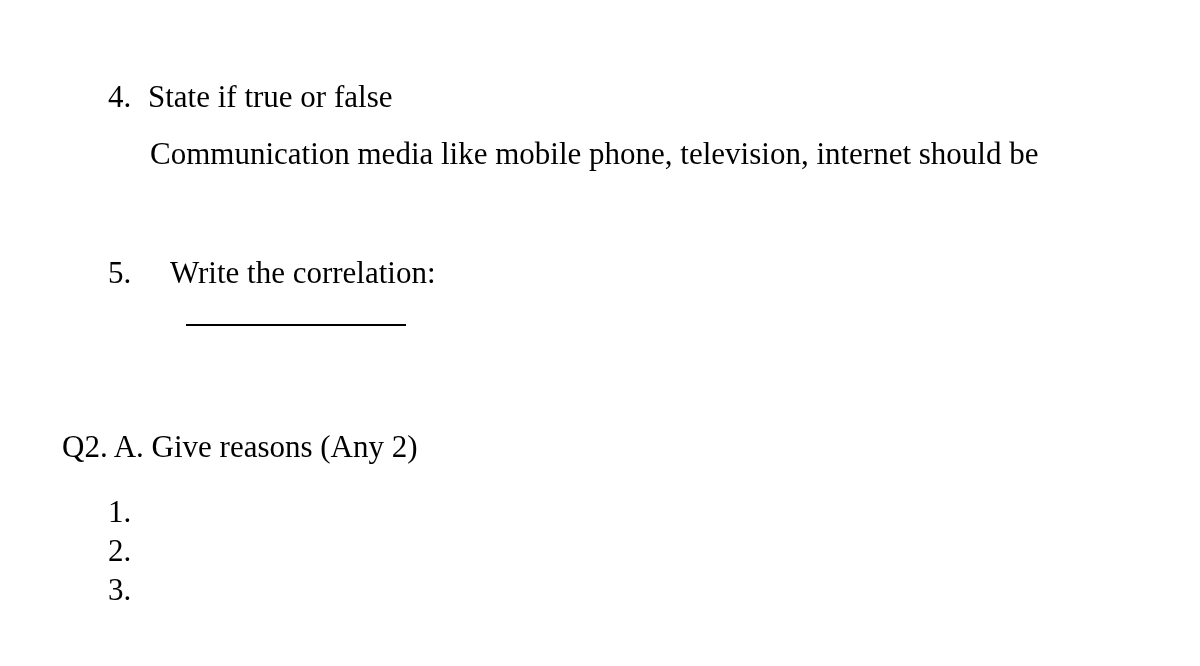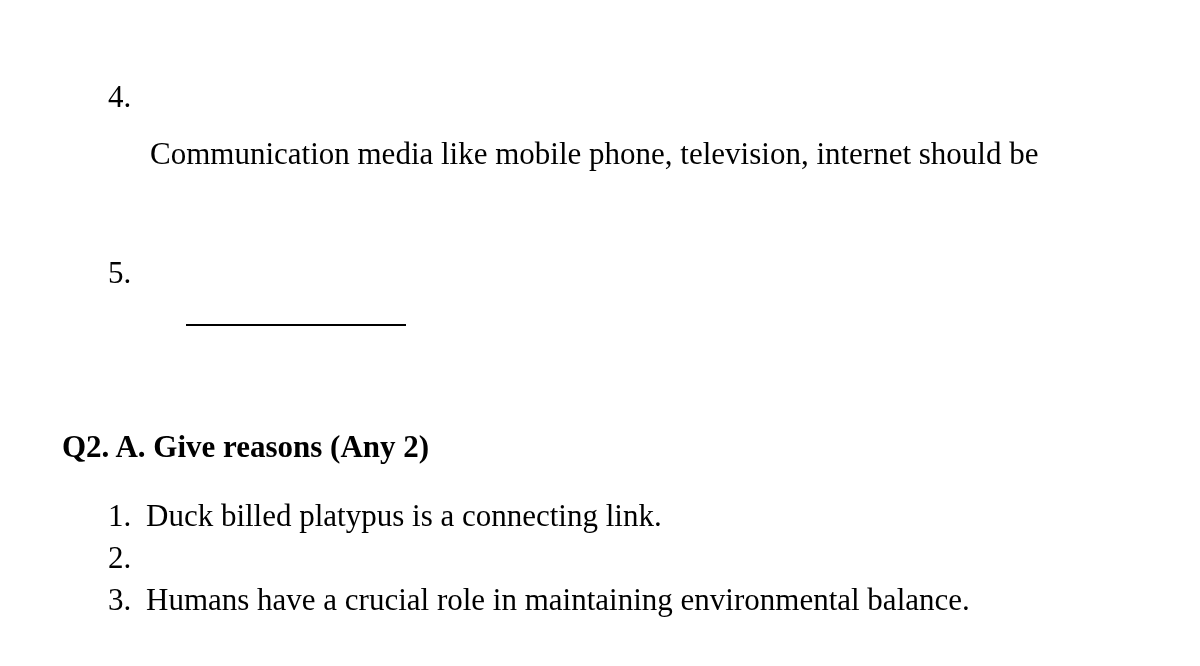--- a/index.html
+++ b/index.html
@@ -78,21 +78,20 @@
   }
 
   
   .q2-heading {
     position: absolute;
     left: 62px;
     top: 428px;
     font-size: 31px;
     line-height: 1.25;
     white-space: nowrap;
-    font-weight: bold;
   }
 
   
   .q2-list {
     position: absolute;
     left: 108px;
     top: 493px;
     width: 1080px;
   }
   .q2-list .item {
@@ -112,42 +111,42 @@
   }
 </style>
 </head>
 <body>
 
 <div class="page">
 
   <div class="q4">
     <div class="num-line">
       <span class="num">4.</span>
+      <span class="stem">State if true or false</span>
     </div>
     <div class="q4-body">Communication media like mobile phone, television, internet should be</div>
   </div>
 
   <div class="q5">
     <div class="num-line">
       <span class="num">5.</span>
+      <span class="stem">Write the correlation:</span>
     </div>
     <div class="q5-body">
       <span class="blank-rule"></span>
     </div>
   </div>
 
   <div class="q2-heading">Q2. A. Give reasons (Any 2)</div>
 
   <div class="q2-list">
     <div class="item">
       <span class="num">1.</span>
-      <span class="text">Duck billed platypus is a connecting link.</span>
     </div>
     <div class="item">
       <span class="num">2.</span>
     </div>
     <div class="item">
       <span class="num">3.</span>
-      <span class="text">Humans have a crucial role in maintaining environmental balance.</span>
     </div>
   </div>
 
 </div>
 
 </body></html>

